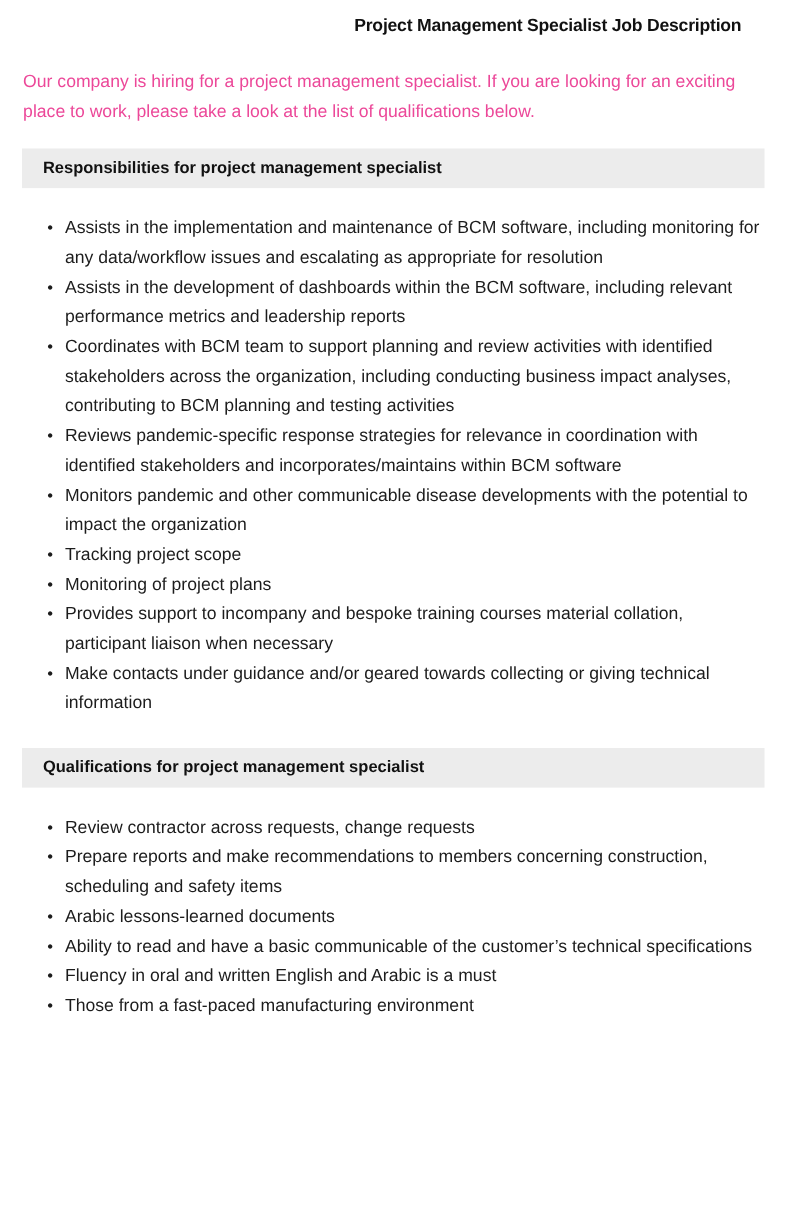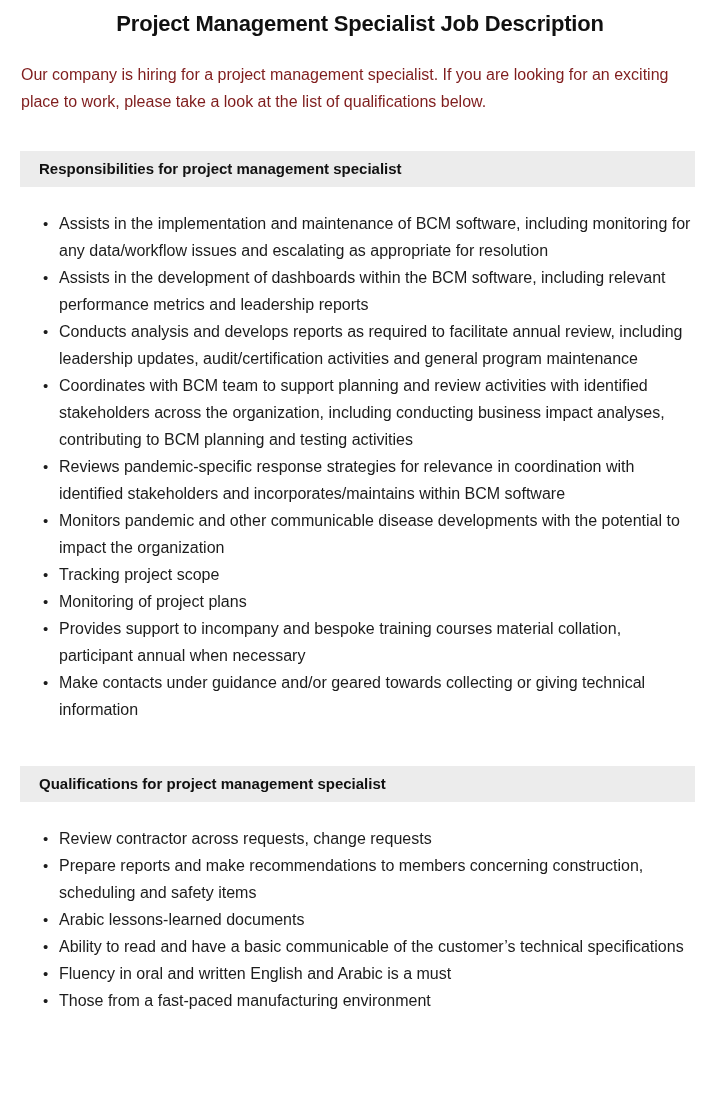--- a/index.html
+++ b/index.html
@@ -13,36 +13,36 @@
     font-family: "Liberation Sans", "DejaVu Sans", sans-serif;
     color: #1a1a1a;
     -webkit-font-smoothing: antialiased;
   }
   .page {
     width: 720px;
     box-sizing: border-box;
     padding: 0;
   }
   .doc-title {
-    font-size: 22px;
+    font-size: 16px;
     font-weight: bold;
     line-height: 32px;
-    text-align: center;
+    text-align: right;
     margin: 8px 46px 0 46px;
     color: #111111;
     letter-spacing: -0.2px;
   }
   .intro {
     font-size: 16px;
     line-height: 27px;
     margin: 21px 21px 0 21px;
-    color: #7f1d1d;
+    color: #ec4899;
   }
   .section {
-    margin-top: 36px;
+    margin-top: 20px;
   }
   .section-header {
     background: #ececec;
     margin: 0 25px 0 20px;
     padding: 9px 0 9px 19px;
     font-size: 15px;
     font-weight: bold;
     line-height: 18px;
     color: #111111;
   }
@@ -83,27 +83,26 @@
 
   <h1 class="doc-title">Project Management Specialist Job Description</h1>
 
   <p class="intro">Our company is hiring for a project management specialist. If you are looking for an exciting place to work, please take a look at the list of qualifications below.</p>
 
   <div class="section">
     <div class="section-header">Responsibilities for project management specialist</div>
     <ul class="bullet-list first-list">
         <li class="bullet-item">Assists in the implementation and maintenance of BCM software, including monitoring for any data/workflow issues and escalating as appropriate for resolution</li>
         <li class="bullet-item">Assists in the development of dashboards within the BCM software, including relevant performance metrics and leadership reports</li>
-        <li class="bullet-item">Conducts analysis and develops reports as required to facilitate annual review, including leadership updates, audit/certification activities and general program maintenance</li>
         <li class="bullet-item">Coordinates with BCM team to support planning and review activities with identified stakeholders across the organization, including conducting business impact analyses, contributing to BCM planning and testing activities</li>
         <li class="bullet-item">Reviews pandemic-specific response strategies for relevance in coordination with identified stakeholders and incorporates/maintains within BCM software</li>
         <li class="bullet-item">Monitors pandemic and other communicable disease developments with the potential to impact the organization</li>
         <li class="bullet-item">Tracking project scope</li>
         <li class="bullet-item">Monitoring of project plans</li>
-        <li class="bullet-item">Provides support to incompany and bespoke training courses material collation, participant annual when necessary</li>
+        <li class="bullet-item">Provides support to incompany and bespoke training courses material collation, participant liaison when necessary</li>
         <li class="bullet-item">Make contacts under guidance and/or geared towards collecting or giving technical information</li>
       </ul>
   </div>
 
   <div class="section-gap"></div>
 
   <div class="section">
     <div class="section-header">Qualifications for project management specialist</div>
     <ul class="bullet-list first-list">
         <li class="bullet-item">Review contractor across requests, change requests</li>

